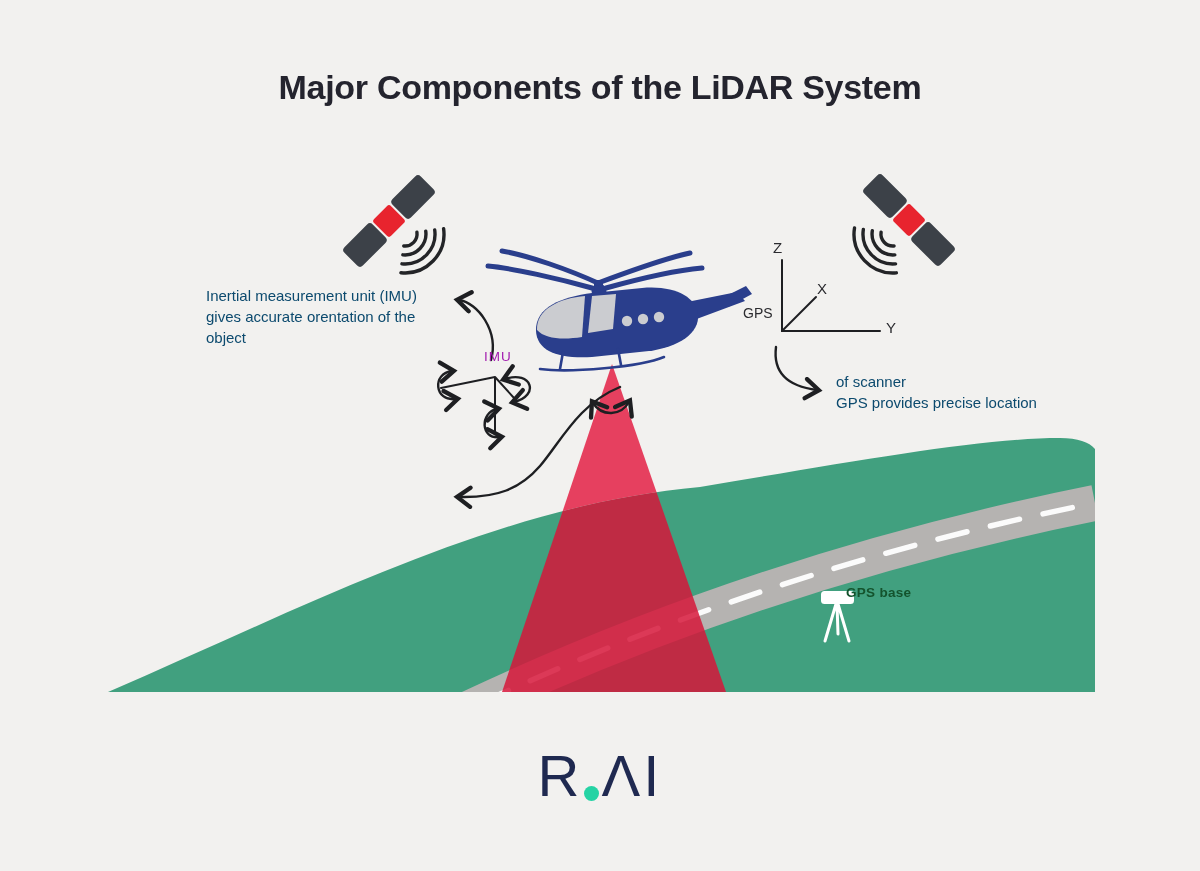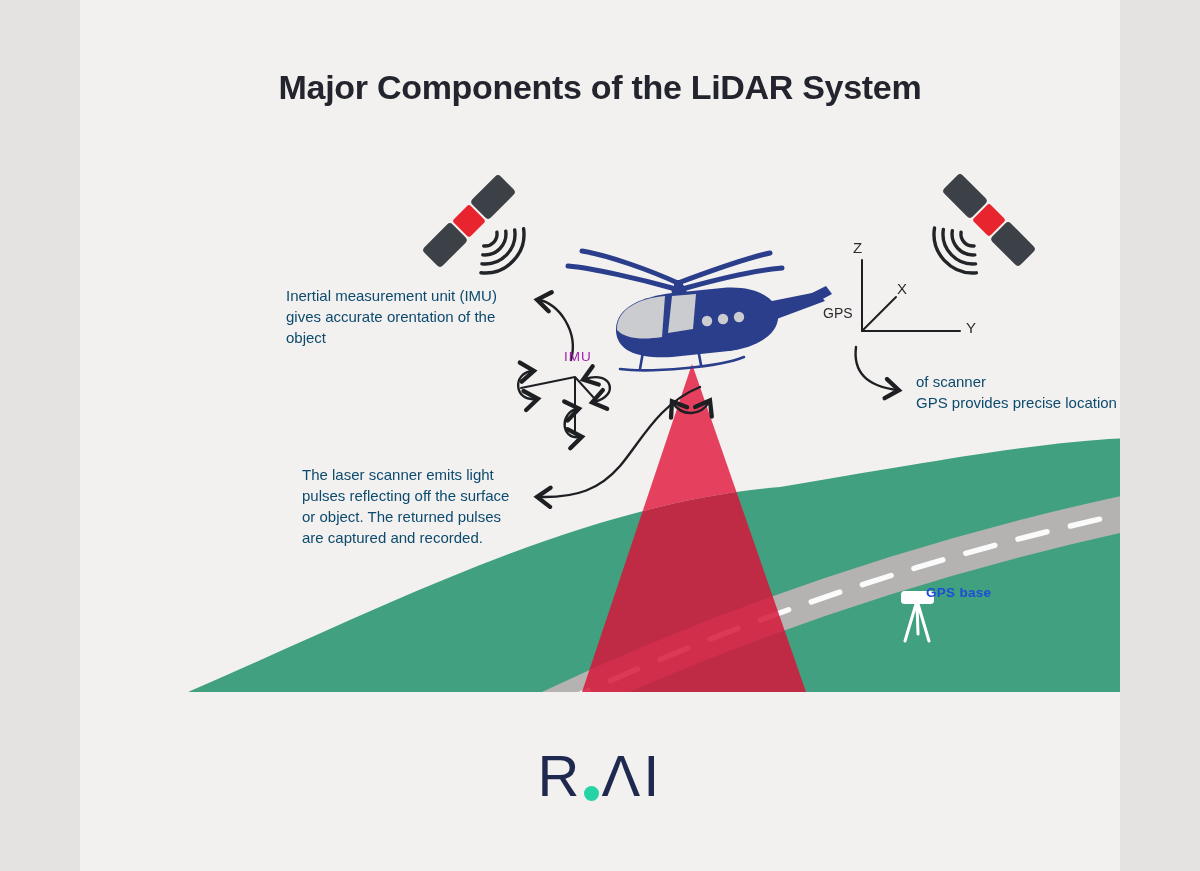--- a/index.html
+++ b/index.html
@@ -1,24 +1,24 @@
 <!DOCTYPE html>
 <html><head>
 <meta charset="utf-8">
 <style>
   html,body{margin:0;padding:0;}
   body{background:#e4e3e1;font-family:"Liberation Sans","DejaVu Sans",sans-serif;}
-  .canvas{position:relative;width:1040px;height:871px;background:#f2f1ef;overflow:hidden;margin:0 auto;}
+  .canvas{position:relative;width:1200px;height:871px;background:#f2f1ef;overflow:hidden;margin:0 auto;}
   .scene{position:absolute;left:0;top:0;}
   .txt{position:absolute;color:#0c4a6e;font-size:15px;line-height:21px;}
   .title{position:absolute;left:0;right:0;top:68px;text-align:center;
          font-size:34px;font-weight:bold;color:#24242e;letter-spacing:-0.3px;}
   .small-label{position:absolute;font-size:13.5px;color:#a21caf;letter-spacing:1px;}
   .axis-label{position:absolute;font-size:15px;color:#2b2b2f;}
-  .gps-base-label{position:absolute;font-size:13.5px;font-weight:bold;color:#1d4ed8;letter-spacing:0.3px;}
+  .gps-base-label{position:absolute;font-size:13.5px;font-weight:bold;color:#14532d;letter-spacing:0.3px;}
   .logo{position:absolute;left:0;right:0;top:748px;display:flex;justify-content:center;align-items:flex-end;
         color:#1f2950;font-size:58px;font-weight:500;letter-spacing:3px;line-height:56px;}
   .logo-dot{display:inline-block;width:15px;height:15px;border-radius:50%;background:#25d3a4;margin:0 3px 3px 1px;}
   .ink{stroke:#1e1f22;fill:none;stroke-width:2.4;stroke-linecap:round;}
   .wave{stroke:#232427;fill:none;stroke-width:3.4;stroke-linecap:round;}
   .thin{stroke-width:2;}
 </style>
 </head>
 <body>
 
@@ -128,26 +128,20 @@
   </svg>
 
   <div class="title">Major Components of the LiDAR System</div>
 
   <div class="txt" style="left:206px;top:285px;">
     <div>Inertial measurement unit (IMU)</div>
     <div>gives accurate orentation of the</div>
     <div>object</div>
   </div>
 
-  <div class="txt" style="left:222px;top:464px;">
-    <div>The laser scanner emits light</div>
-    <div>pulses reflecting off the surface</div>
-    <div>or object. The returned pulses</div>
-    <div>are captured and recorded.</div>
-  </div>
 
   <div class="txt" style="left:836px;top:371px;">
     <div>of scanner</div>
     <div>GPS provides precise location</div>
   </div>
 
   <span class="small-label" style="left:484px;top:349px;">IMU</span>
 
   <span class="axis-label" style="left:773px;top:239px;">Z</span>
   <span class="axis-label" style="left:817px;top:280px;">X</span>

